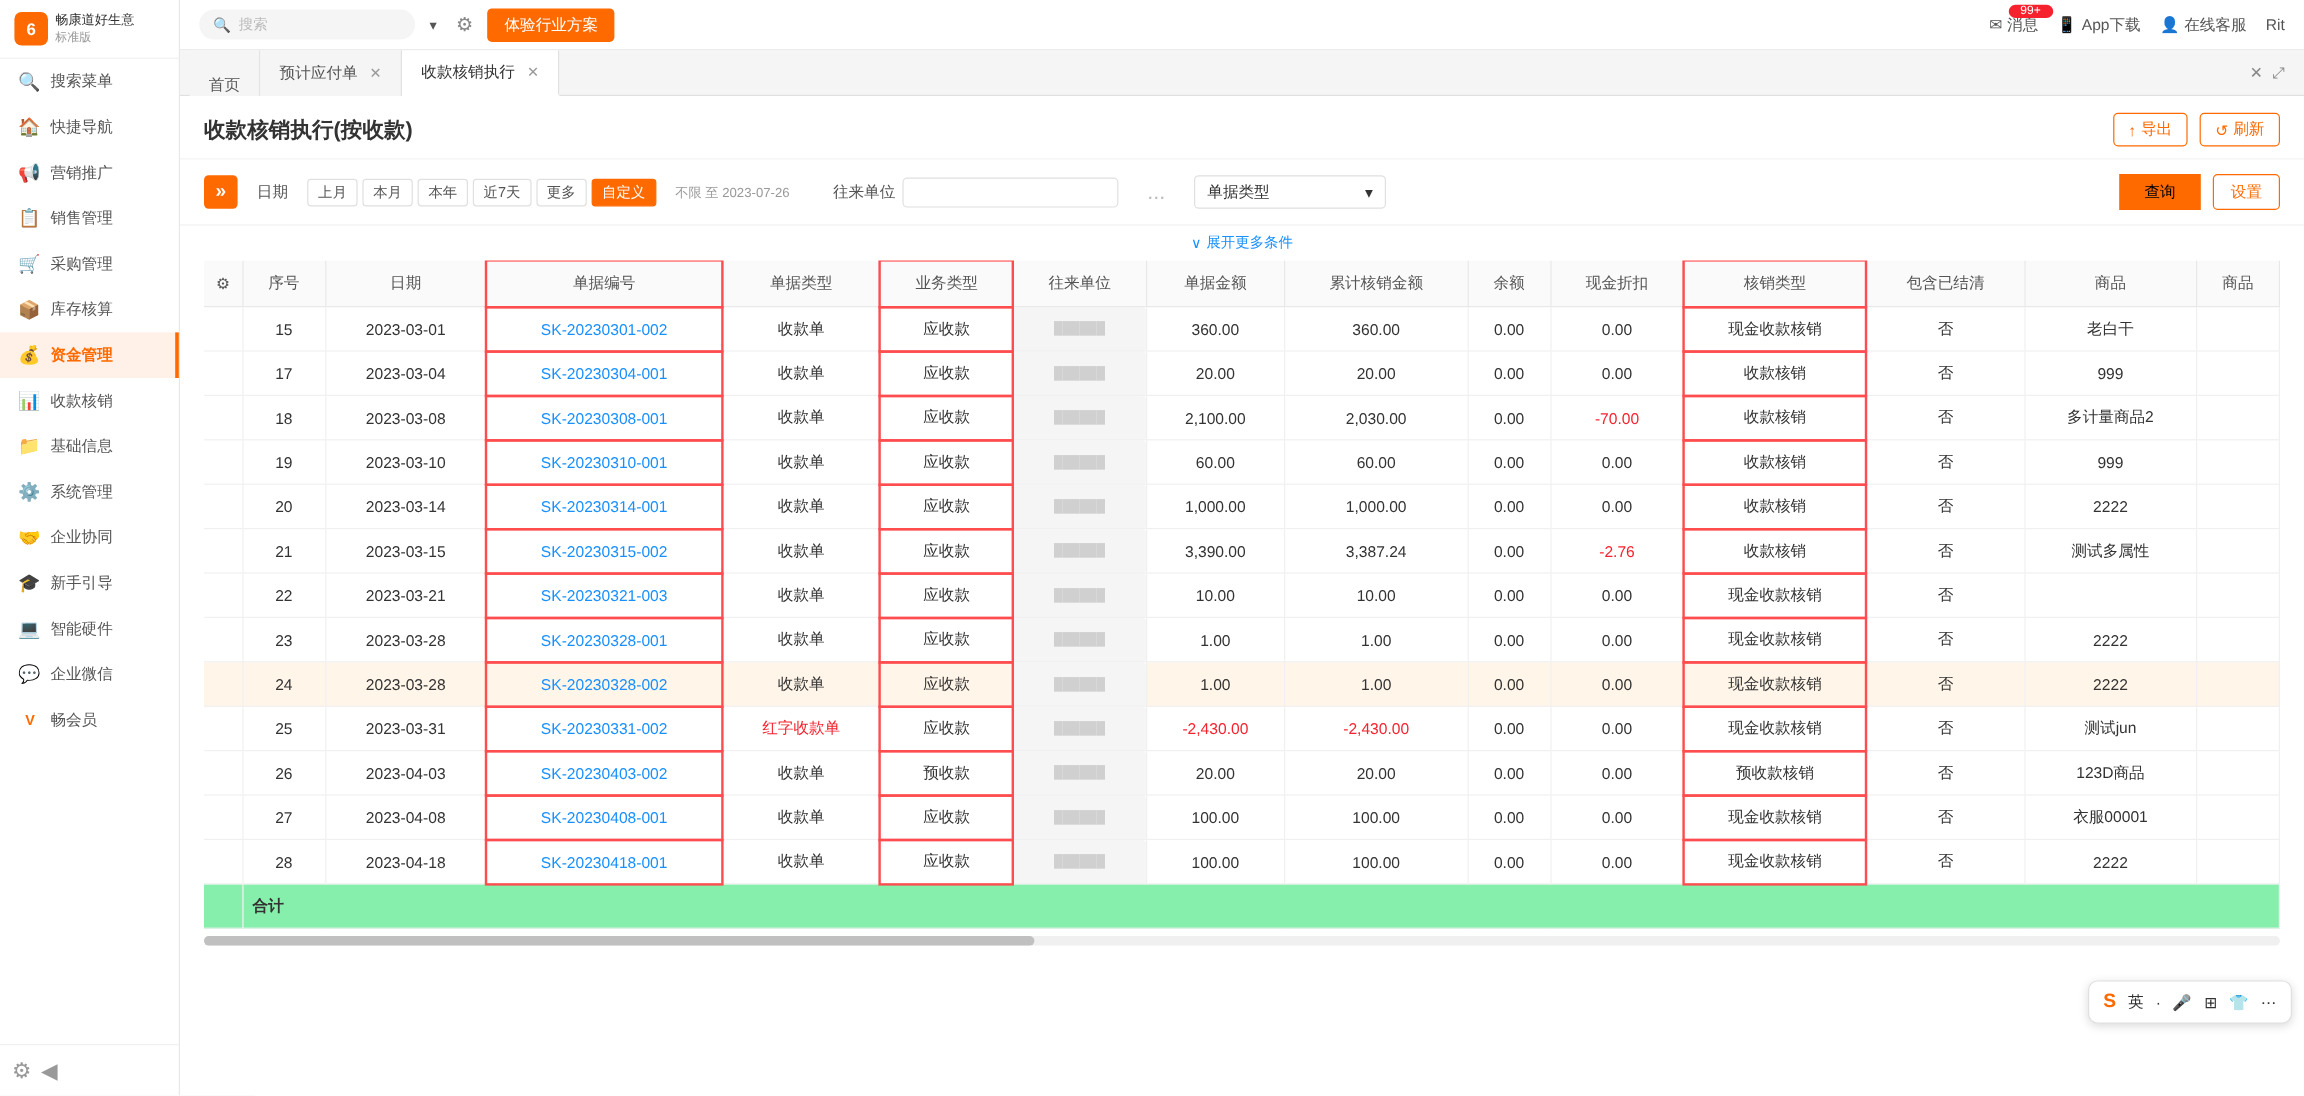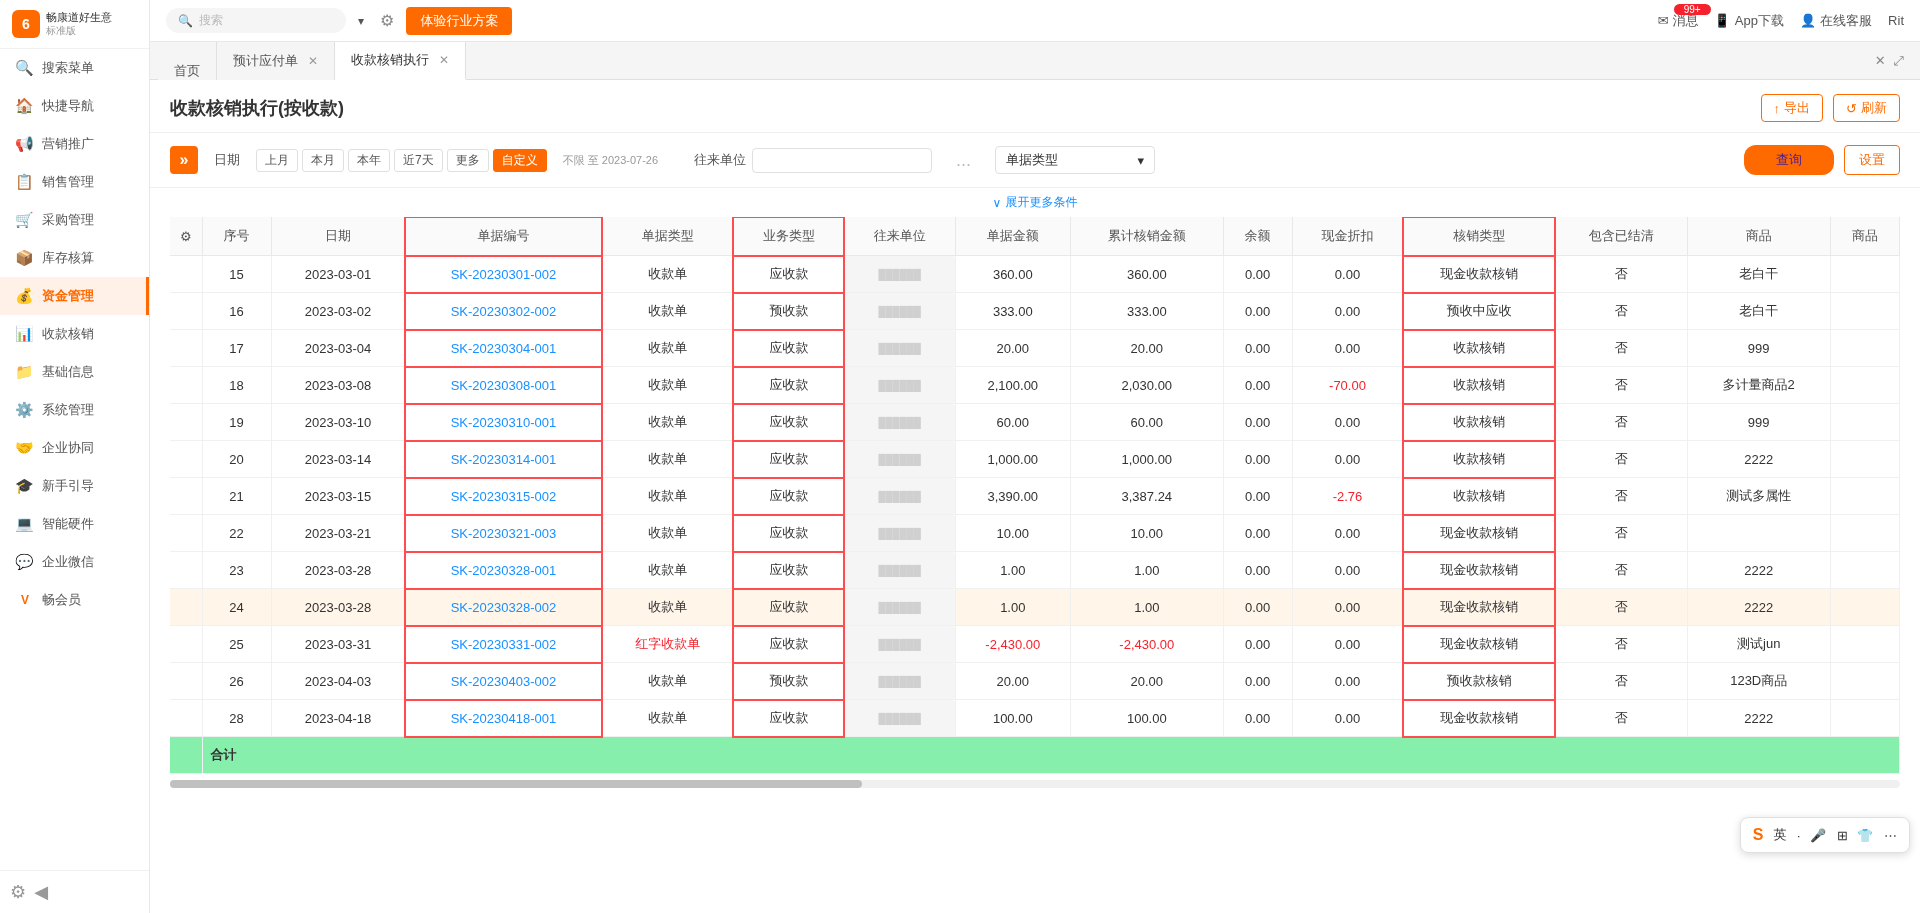--- a/index.html
+++ b/index.html
@@ -53,21 +53,21 @@
     .filter-row { display: flex; align-items: center; gap: 16px; }
     .filter-expand-btn { width: 28px; height: 28px; background: #e8e8e8; border-radius: 4px; display: flex; align-items: center; justify-content: center; cursor: pointer; color: #fff; font-size: 14px; font-weight: bold; flex-shrink: 0; }
     .filter-label { color: #555; font-size: 13px; white-space: nowrap; }
     .filter-date-btns { display: flex; gap: 4px; align-items: center; }
     .filter-date-btn { padding: 2px 8px; border: 1px solid #e0e0e0; border-radius: 3px; color: #555; cursor: pointer; font-size: 12px; background: #fff; }
     .filter-date-btn.custom { background: #ff6a00; color: #fff; border-color: #ff6a00; }
     .filter-input { display: flex; align-items: center; gap: 6px; }
     .filter-input input { border: 1px solid #e0e0e0; border-radius: 4px; padding: 4px 10px; width: 200px; font-size: 13px; color: #333; outline: none; }
     .filter-dots { color: #bbb; font-size: 18px; margin: 0 8px; }
     .filter-select { display: flex; align-items: center; gap: 4px; border: 1px solid #e0e0e0; border-radius: 4px; padding: 4px 10px; min-width: 140px; background: #fff; cursor: pointer; font-size: 13px; color: #333; }
-    .btn-query { background: #ff6a00; color: #4c1d95; border: none; border-radius: 12px; padding: 6px 32px; cursor: pointer; font-size: 13px; }
+    .btn-query { background: #ff6a00; color: #000000; border: none; border-radius: 0; padding: 6px 21px; cursor: pointer; font-size: 13px; }
     .btn-settings { background: #fff; color: #ff6a00; border: 1px solid #ff6a00; border-radius: 4px; padding: 5px 14px; cursor: pointer; font-size: 13px; margin-left: 4px; }
 
     .expand-more { display: flex; align-items: center; justify-content: center; padding: 6px; color: #1890ff; font-size: 12px; cursor: pointer; }
     .expand-more span { display: flex; align-items: center; gap: 4px; }
 
     
     .table-container { padding: 0 20px; overflow-x: auto; }
     table { width: 100%; border-collapse: collapse; font-size: 13px; }
     th { background: #fafafa; color: #555; font-weight: 500; padding: 10px 8px; border-bottom: 1px solid #e8e8e8; border-right: 1px solid #e8e8e8; text-align: center; white-space: nowrap; }
     td { padding: 9px 8px; border-bottom: 1px solid #f0f0f0; border-right: 1px solid #f0f0f0; text-align: center; color: #333; white-space: nowrap; }
@@ -307,37 +307,20 @@
               <td>360.00</td>
               <td>0.00</td>
               <td>0.00</td>
               <td style="outline:2px solid #ff4d4f;outline-offset:-1px;">现金收款核销</td>
               <td>否</td>
               <td>老白干</td>
               <td></td>
             </tr>
             <tr>
               <td></td>
-              <td>16</td>
-              <td>2023-03-02</td>
-              <td style="outline:2px solid #ff4d4f;outline-offset:-1px;"><a class="link-text" href="#">SK-20230302-002</a></td>
-              <td>收款单</td>
-              <td style="outline:2px solid #ff4d4f;outline-offset:-1px;">预收款</td>
-              <td style="color:#d0d0d0;font-size:10px;background:#f5f5f5;border-radius:3px;">██████</td>
-              <td>333.00</td>
-              <td>333.00</td>
-              <td>0.00</td>
-              <td>0.00</td>
-              <td style="outline:2px solid #ff4d4f;outline-offset:-1px;">预收中应收</td>
-              <td>否</td>
-              <td>老白干</td>
-              <td></td>
-            </tr>
-            <tr>
-              <td></td>
               <td>17</td>
               <td>2023-03-04</td>
               <td style="outline:2px solid #ff4d4f;outline-offset:-1px;"><a class="link-text" href="#">SK-20230304-001</a></td>
               <td>收款单</td>
               <td style="outline:2px solid #ff4d4f;outline-offset:-1px;">应收款</td>
               <td style="color:#d0d0d0;font-size:10px;background:#f5f5f5;border-radius:3px;">██████</td>
               <td>20.00</td>
               <td>20.00</td>
               <td>0.00</td>
               <td>0.00</td>
@@ -490,20 +473,37 @@
               <td>收款单</td>
               <td style="outline:2px solid #ff4d4f;outline-offset:-1px;">预收款</td>
               <td style="color:#d0d0d0;font-size:10px;background:#f5f5f5;border-radius:3px;">██████</td>
               <td>20.00</td>
               <td>20.00</td>
               <td>0.00</td>
               <td>0.00</td>
               <td style="outline:2px solid #ff4d4f;outline-offset:-1px;">预收款核销</td>
               <td>否</td>
               <td>123D商品</td>
+              <td></td>
+            </tr>
+            <tr>
+              <td></td>
+              <td>27</td>
+              <td>2023-04-08</td>
+              <td style="outline:2px solid #ff4d4f;outline-offset:-1px;"><a class="link-text" href="#">SK-20230408-001</a></td>
+              <td>收款单</td>
+              <td style="outline:2px solid #ff4d4f;outline-offset:-1px;">应收款</td>
+              <td style="color:#d0d0d0;font-size:10px;background:#f5f5f5;border-radius:3px;">██████</td>
+              <td>100.00</td>
+              <td>100.00</td>
+              <td>0.00</td>
+              <td>0.00</td>
+              <td style="outline:2px solid #ff4d4f;outline-offset:-1px;">现金收款核销</td>
+              <td>否</td>
+              <td>衣服00001</td>
               <td></td>
             </tr>
             <tr>
               <td></td>
               <td>28</td>
               <td>2023-04-18</td>
               <td style="outline:2px solid #ff4d4f;outline-offset:-1px;"><a class="link-text" href="#">SK-20230418-001</a></td>
               <td>收款单</td>
               <td style="outline:2px solid #ff4d4f;outline-offset:-1px;">应收款</td>
               <td style="color:#d0d0d0;font-size:10px;background:#f5f5f5;border-radius:3px;">██████</td>

